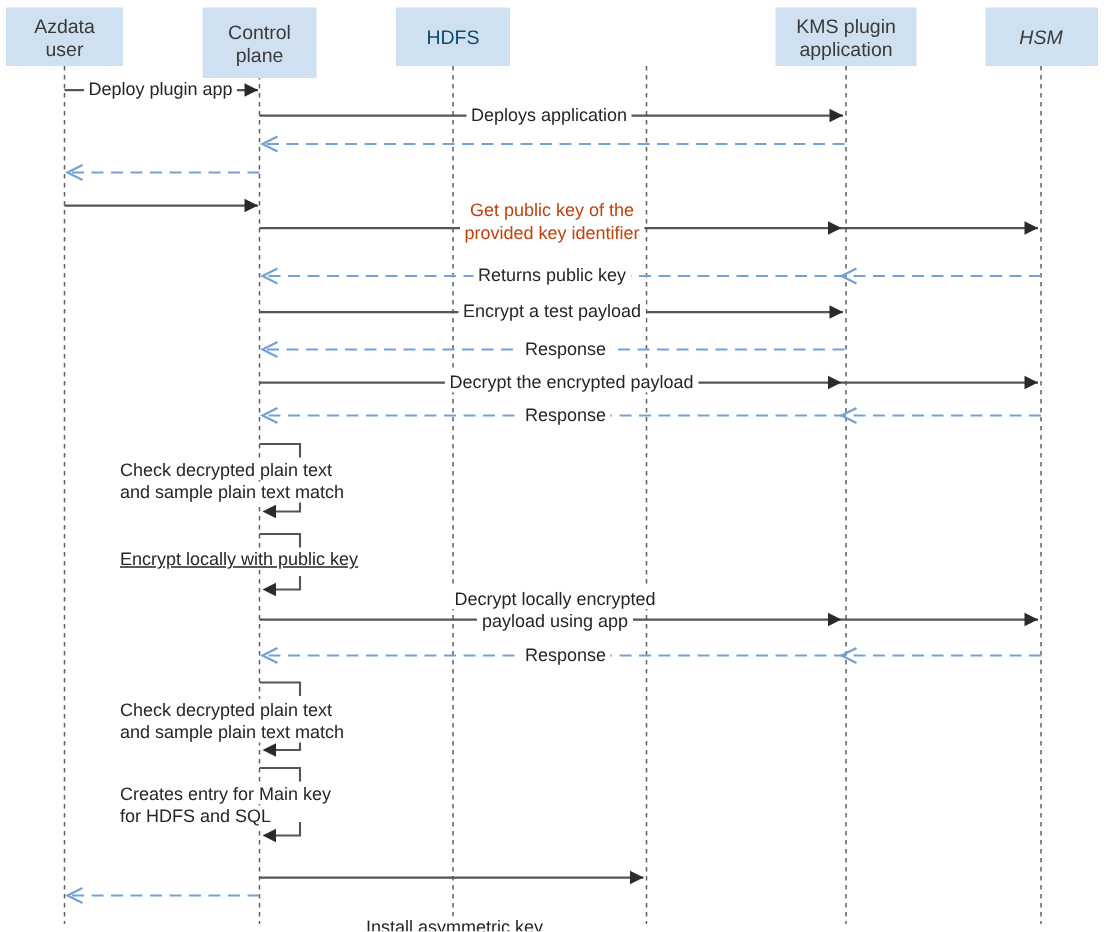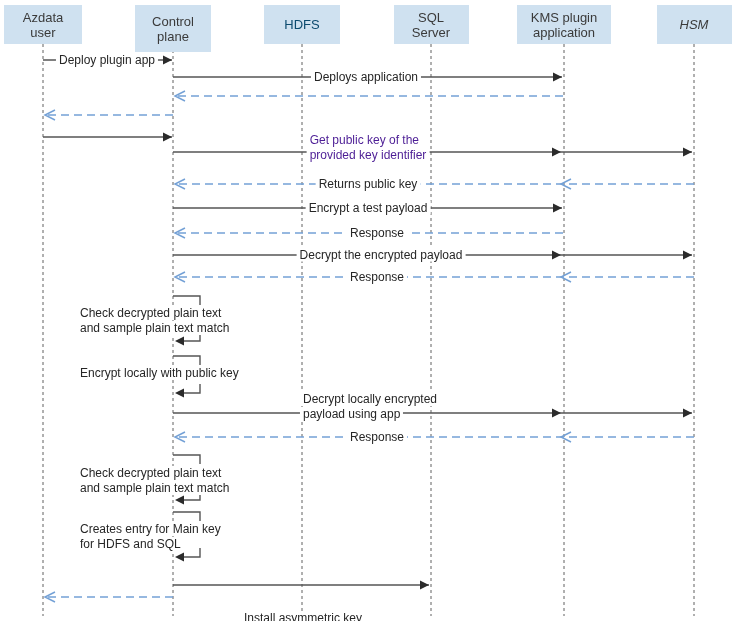--- a/index.html
+++ b/index.html
@@ -20,20 +20,21 @@
     justify-content: center;
     text-align: center;
     font-size: 13px;
     line-height: 15px;
   }
   .msg-label {
     position: absolute;
     transform: translate(-50%, -50%);
     font-size: 12px;
     line-height: 15px;
+    text-align: center;
     white-space: nowrap;
   }
   .msg-label.self {
     transform: translateY(-50%);
     text-align: left;
   }
   .msg-label span {
     background: #ffffff;
     padding: 0 3px;
   }
@@ -93,21 +94,21 @@
       <polygon points="429,585 420,580.5 420,589.5" fill="#2b2b2b"></polygon>
       <line x1="173" y1="597" x2="45" y2="597" stroke="#74a1d6" stroke-width="1.4" stroke-dasharray="8 5"></line>
       <path d="M 55 592 L 45 597 L 55 602" fill="none" stroke="#74a1d6" stroke-width="1.5"></path>
     </svg>
     <div class="msg-label" style="color: rgb(38, 38, 38); left: 107px; top: 60px;">
       <div><span>Deploy plugin app</span></div>
     </div>
     <div class="msg-label" style="color: rgb(38, 38, 38); left: 366px; top: 77px;">
       <div><span>Deploys application</span></div>
     </div>
-    <div class="msg-label" style="color: #4c1d95; left: 368px; top: 148px;">
+    <div class="msg-label" style="color: #c2410c; left: 368px; top: 148px;">
       <div><span>Get public key of the</span></div>
       <div><span>provided key identifier</span></div>
     </div>
     <div class="msg-label" style="color: rgb(38, 38, 38); left: 368px; top: 184px;">
       <div><span>Returns public key</span></div>
     </div>
     <div class="msg-label" style="color: rgb(38, 38, 38); left: 368px; top: 208px;">
       <div><span>Encrypt a test payload</span></div>
     </div>
     <div class="msg-label" style="color: rgb(38, 38, 38); left: 377px; top: 233px;">
@@ -116,21 +117,21 @@
     <div class="msg-label" style="color: rgb(38, 38, 38); left: 381px; top: 255px;">
       <div><span>Decrypt the encrypted payload</span></div>
     </div>
     <div class="msg-label" style="color: rgb(38, 38, 38); left: 377px; top: 277px;">
       <div><span>Response</span></div>
     </div>
     <div class="msg-label self" style="color: rgb(38, 38, 38); left: 77px; top: 321px;">
       <div><span>Check decrypted plain text</span></div>
       <div><span>and sample plain text match</span></div>
     </div>
-    <div class="msg-label self" style="color: rgb(38, 38, 38); left: 77px; top: 373px;">
+    <div class="msg-label self" style="color: rgb(38, 38, 38); left: 77px; top: 373px; text-decoration: underline;">
       <div><span>Encrypt locally with public key</span></div>
     </div>
     <div class="msg-label" style="color: rgb(38, 38, 38); left: 370px; top: 407px;">
       <div><span>Decrypt locally encrypted</span></div>
       <div><span>payload using app</span></div>
     </div>
     <div class="msg-label" style="color: rgb(38, 38, 38); left: 377px; top: 437px;">
       <div><span>Response</span></div>
     </div>
     <div class="msg-label self" style="color: rgb(38, 38, 38); left: 77px; top: 481px;">
@@ -149,24 +150,20 @@
       <div>Azdata</div>
       <div>user</div>
     </div>
     <div class="pbox" style="left: 135px; top: 5px; width: 76px; height: 47px; background: rgb(207, 225, 240); color: rgb(58, 58, 58);">
       <div>Control</div>
       <div>plane</div>
     </div>
     <div class="pbox" style="left: 264px; top: 5px; width: 76px; height: 39px; background: rgb(207, 225, 240); color: #0c4a6e;">
       <div>HDFS</div>
     </div>
-    <div class="pbox" style="left: 393.5px; top: 5px; width: 75px; height: 39px; background: rgb(207, 225, 240); color: rgb(58, 58, 58);">
-      <div>SQL</div>
-      <div>Server</div>
-    </div>
     <div class="pbox" style="left: 517px; top: 5px; width: 94px; height: 39px; background: rgb(207, 225, 240); color: rgb(58, 58, 58);">
       <div>KMS plugin</div>
       <div>application</div>
     </div>
     <div class="pbox" style="left: 656.5px; top: 5px; width: 75px; height: 39px; background: rgb(207, 225, 240); color: rgb(58, 58, 58); font-style: italic;">
       <div>HSM</div>
     </div>
   </div>
 
 </body></html>

